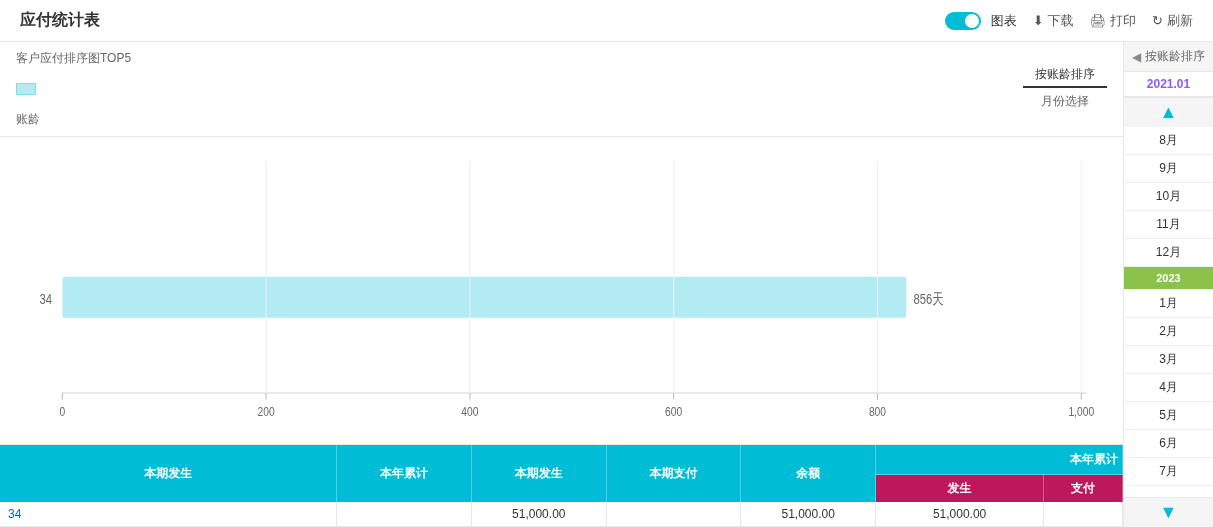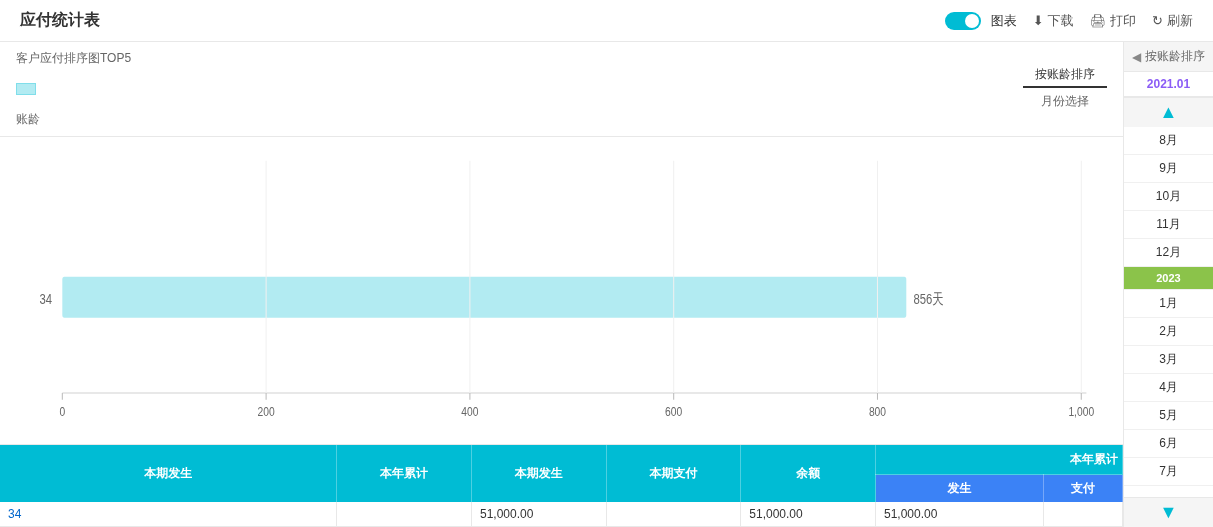--- a/index.html
+++ b/index.html
@@ -32,22 +32,22 @@
 
     
     .chart-area { flex: 1; padding: 10px 16px 10px 16px; position: relative; }
     .chart-svg { width: 100%; height: 100%; }
 
     
     .table-area { background: #fff; border-top: 1px solid #e8e8e8; }
     .table-wrapper { overflow: hidden; }
     table { width: 100%; border-collapse: collapse; }
     .thead-top th { background: #00bcd4; color: #fff; text-align: center; padding: 6px 4px; font-size: 12px; border-right: 1px solid rgba(255,255,255,0.3); }
-    .thead-sub th { background: #3b82f6; color: #fff; text-align: center; padding: 5px 4px; font-size: 12px; border-right: 1px solid rgba(255,255,255,0.3); border-top: 1px solid rgba(255,255,255,0.3); }
-    tbody td { padding: 5px 8px; font-size: 12px; border-bottom: 1px solid #e8e8e8; border-right: 1px solid #e8e8e8; text-align: left; }
+    .thead-sub th { background: #be185d; color: #fff; text-align: center; padding: 5px 4px; font-size: 12px; border-right: 1px solid rgba(255,255,255,0.3); border-top: 1px solid rgba(255,255,255,0.3); }
+    tbody td { padding: 5px 8px; font-size: 12px; border-bottom: 1px solid #e8e8e8; border-right: 1px solid #e8e8e8; text-align: center; }
     tbody td:first-child { text-align: left; }
     tbody td a { color: #0066cc; text-decoration: none; }
 
     
     .sidebar { width: 90px; background: #fff; border-left: 1px solid #e8e8e8; display: flex; flex-direction: column; overflow: hidden; }
     .sidebar-header { background: #f5f5f5; padding: 6px 8px; font-size: 12px; color: #666; text-align: center; border-bottom: 1px solid #e8e8e8; display: flex; align-items: center; justify-content: space-between; }
     .sidebar-date { background: #fff; padding: 5px 8px; font-size: 12px; color: #8b5cf6; text-align: center; border-bottom: 1px solid #e8e8e8; font-weight: bold; }
     .sidebar-months { flex: 1; overflow-y: auto; }
     .month-item { padding: 5px 8px; font-size: 12px; color: #333; text-align: center; cursor: pointer; border-bottom: 1px solid #f0f0f0; }
     .month-item.year-marker { background: #8bc34a; color: #fff; font-weight: bold; font-size: 11px; }

